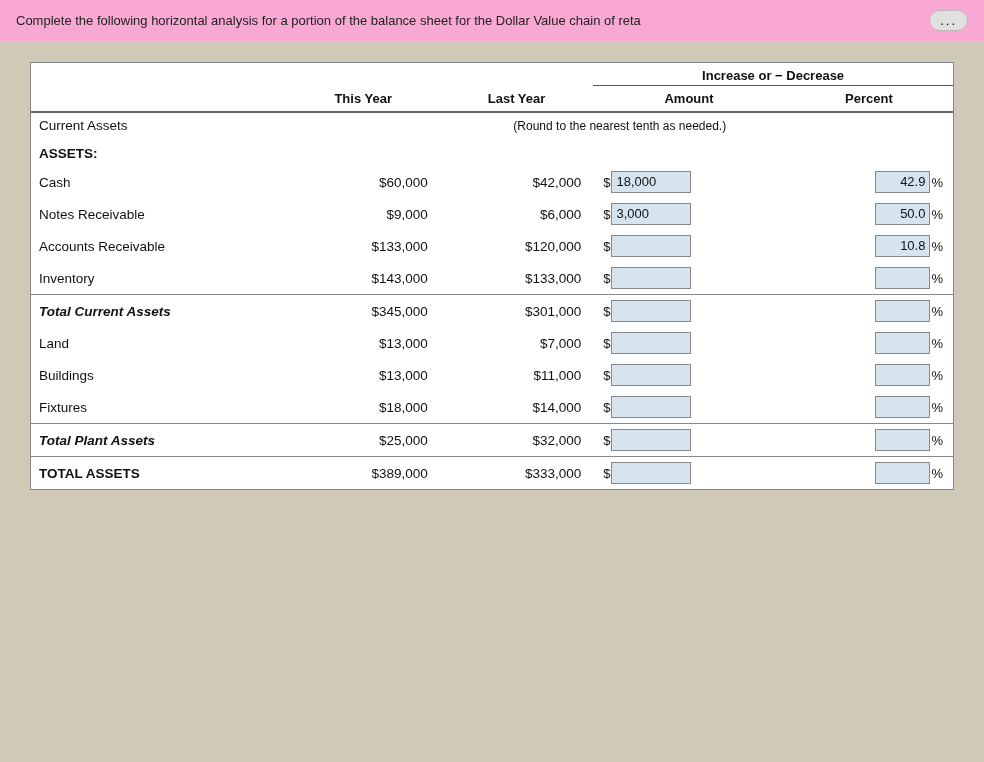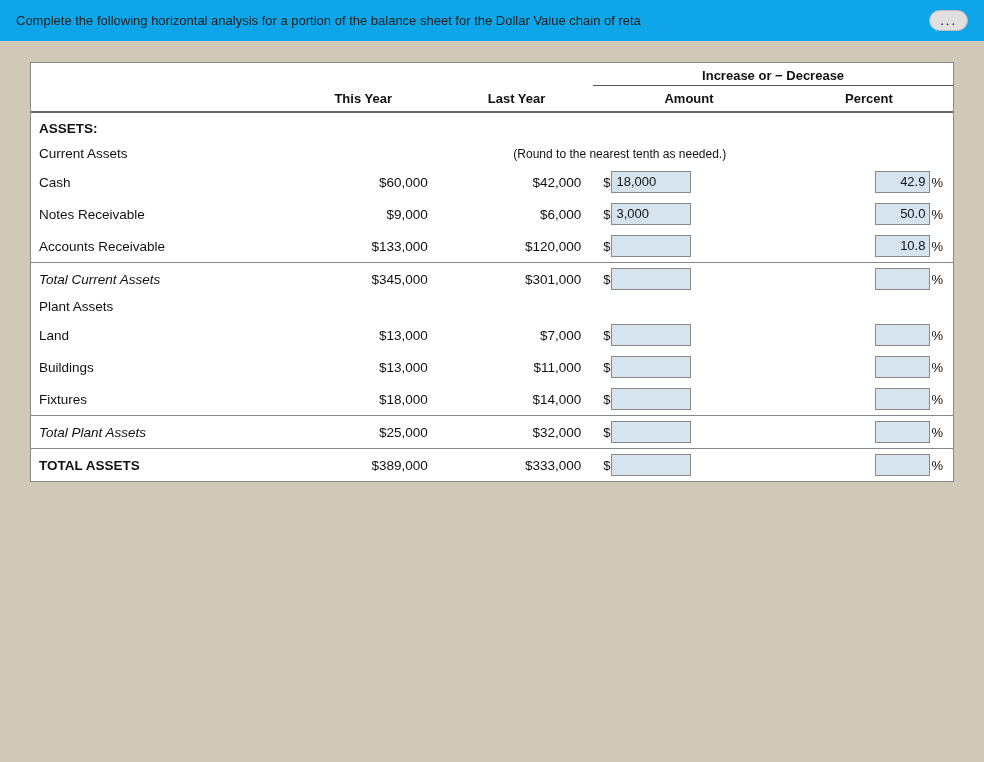--- a/index.html
+++ b/index.html
@@ -5,21 +5,21 @@
     * { box-sizing: border-box; margin: 0; padding: 0; }
     body {
       background: #d0c9b8;
       font-family: Arial, sans-serif;
       font-size: 14px;
       width: 984px;
       min-height: 762px;
       position: relative;
     }
     .top-bar {
-      background: #0ea5e9;
+      background: #f9a8d4;
       padding: 10px 16px;
       font-size: 13px;
       color: #222;
       border-bottom: 1px solid #ccc;
       display: flex;
       align-items: center;
       justify-content: space-between;
       gap: 36px;
     }
     .top-bar-text {
@@ -68,21 +68,21 @@
       text-align: left;
     }
     .row-label {
       font-weight: normal;
       text-align: left;
       padding-left: 8px;
       white-space: nowrap;
     }
     .row-label.bold-italic {
       font-style: italic;
-      font-weight: normal;
+      font-weight: bold;
     }
     .row-label.bold {
       font-weight: bold;
     }
     .col-num {
       text-align: right;
       padding-right: 12px;
     }
     .col-amount {
       text-align: left;
@@ -170,26 +170,26 @@
         <tr class="header-row-2">
           <th class="col-label" style="width:200px;"></th>
           <th class="col-this-year">This Year</th>
           <th class="col-last-year">Last Year</th>
           <th class="col-amount-h">Amount</th>
           <th class="col-percent-h">Percent</th>
         </tr>
       </thead>
       <tbody id="table-body">
       <tr>
-            <td colspan="5" class="row-label bold" style="padding-top:8px; font-weight:bold;">ASSETS:</td>
-          </tr>
-          <tr>
         <td class="row-label">Current Assets</td>
         <td colspan="4" class="round-note">(Round to the nearest tenth as needed.)</td>
       </tr>
+          <tr>
+            <td colspan="5" class="row-label bold" style="padding-top:8px; font-weight:bold;">ASSETS:</td>
+          </tr>
           <tr>
       <td class="row-label">Cash</td>
       <td class="col-num">$60,000</td>
       <td class="col-num">$42,000</td>
       <td class="col-amount"><span class="dollar-sign">$</span><span class="filled-input" contenteditable="false" style="">18,000</span></td>
       <td class="col-percent"><span class="filled-input" style="width: 55px;" contenteditable="false">42.9</span><span class="percent-sign">%</span></td>
     </tr>
           <tr>
       <td class="row-label">Notes Receivable</td>
       <td class="col-num">$9,000</td>
@@ -197,30 +197,34 @@
       <td class="col-amount"><span class="dollar-sign">$</span><span class="filled-input" contenteditable="false" style="">3,000</span></td>
       <td class="col-percent"><span class="filled-input" style="width: 55px;" contenteditable="false">50.0</span><span class="percent-sign">%</span></td>
     </tr>
           <tr>
       <td class="row-label">Accounts Receivable</td>
       <td class="col-num">$133,000</td>
       <td class="col-num">$120,000</td>
       <td class="col-amount"><span class="dollar-sign">$</span><span class="input-field" contenteditable="true" style=""></span></td>
       <td class="col-percent"><span class="filled-input" style="width: 55px; margin-left: 44px;" contenteditable="false">10.8</span><span class="percent-sign">%</span></td>
     </tr>
+          <tr>
+      <td class="row-label">Inventory</td>
+      <td class="col-num">$143,000</td>
+      <td class="col-num">$133,000</td>
+      <td class="col-amount"><span class="dollar-sign">$</span><span class="input-field" contenteditable="true" style=""></span></td>
+      <td class="col-percent"><span class="input-field-sm" contenteditable="true" style=""></span><span class="percent-sign">%</span></td>
+    </tr>
           <tr style="border-top: 1px solid rgb(136, 136, 136);">
       <td class="row-label bold-italic">Total Current Assets</td>
       <td class="col-num">$345,000</td>
       <td class="col-num">$301,000</td>
       <td class="col-amount"><span class="dollar-sign">$</span><span class="input-field" contenteditable="true" style=""></span></td>
       <td class="col-percent"><span class="input-field-sm" contenteditable="true" style=""></span><span class="percent-sign">%</span></td>
     </tr>
-          <tr>
-            <td colspan="5" class="row-label" style="padding-top:4px;">Plant Assets</td>
-          </tr>
           <tr>
       <td class="row-label">Land</td>
       <td class="col-num">$13,000</td>
       <td class="col-num">$7,000</td>
       <td class="col-amount"><span class="dollar-sign">$</span><span class="input-field" contenteditable="true" style=""></span></td>
       <td class="col-percent"><span class="input-field-sm" contenteditable="true" style=""></span><span class="percent-sign">%</span></td>
     </tr>
           <tr>
       <td class="row-label">Buildings</td>
       <td class="col-num">$13,000</td>

